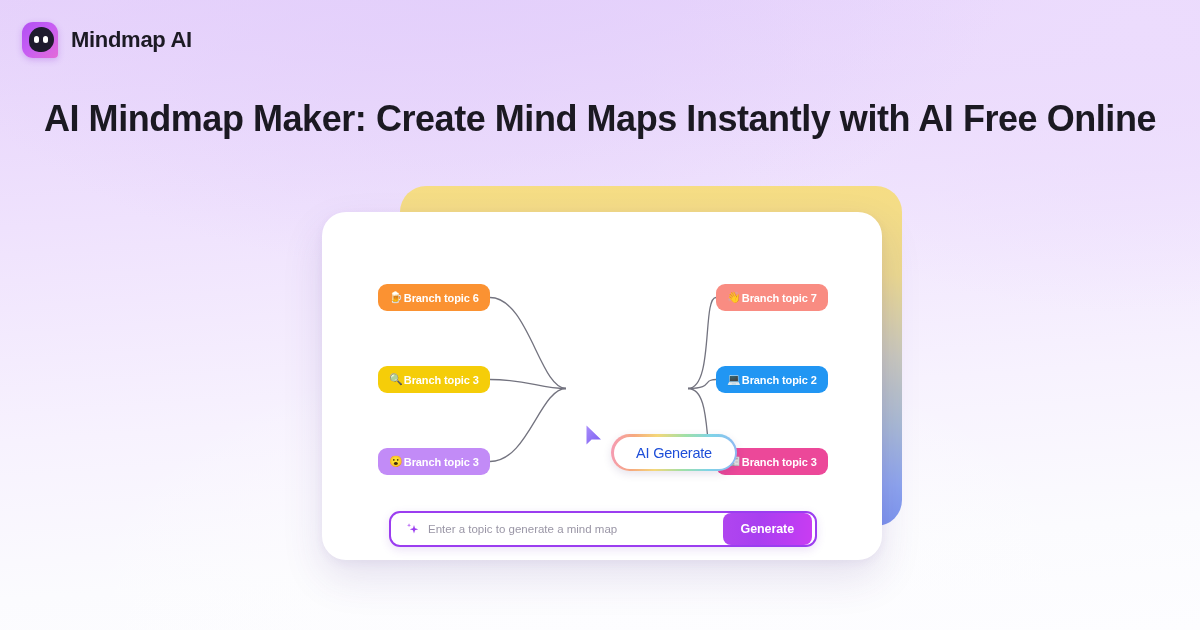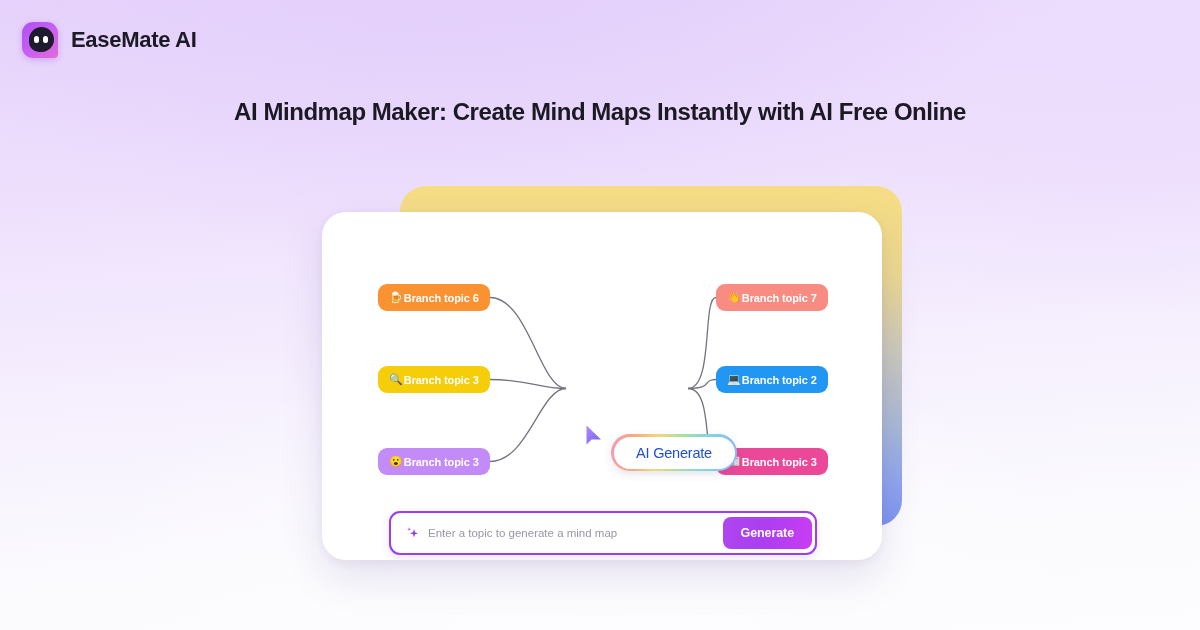--- a/index.html
+++ b/index.html
@@ -65,21 +65,21 @@
     letter-spacing: -0.3px;
   }
 
   
   .page-title {
     position: absolute;
     top: 98px;
     left: 0;
     width: 1200px;
     text-align: center;
-    font-size: 24px;
+    font-size: 36px;
     font-weight: bold;
     color: #1b1922;
     letter-spacing: -0.45px;
   }
 
   
   .stage {
     position: absolute;
     left: 300px;
     top: 186px;
@@ -182,21 +182,21 @@
     width: 20px;
     height: 24px;
   }
 
   
   .prompt-wrap {
     position: absolute;
     left: 67px;
     top: 299px;
     width: 428px;
-    height: 44px;
+    height: 36px;
     border-radius: 11px;
     border: 2px solid #9b3df0;
     background: #ffffff;
     padding: 3px;
     display: flex;
     align-items: center;
     box-shadow: 0 3px 10px rgba(120,50,200,.14);
   }
   .prompt-field {
     flex: 1;
@@ -232,21 +232,21 @@
 </head>
 <body>
 
 <div class="header">
   <div class="logo-mark">
     <div class="bubble">
       <span class="eye"></span>
       <span class="eye"></span>
     </div>
   </div>
-  <div class="brand-name">EaseMate AI</div>
+  <div class="brand-name">Mindmap AI</div>
 </div>
 
 <h1 class="page-title">AI Mindmap Maker: Create Mind Maps Instantly with AI Free Online</h1>
 
 <div class="stage">
 
   <div class="back-card"></div>
 
   <div class="front-card">
 

